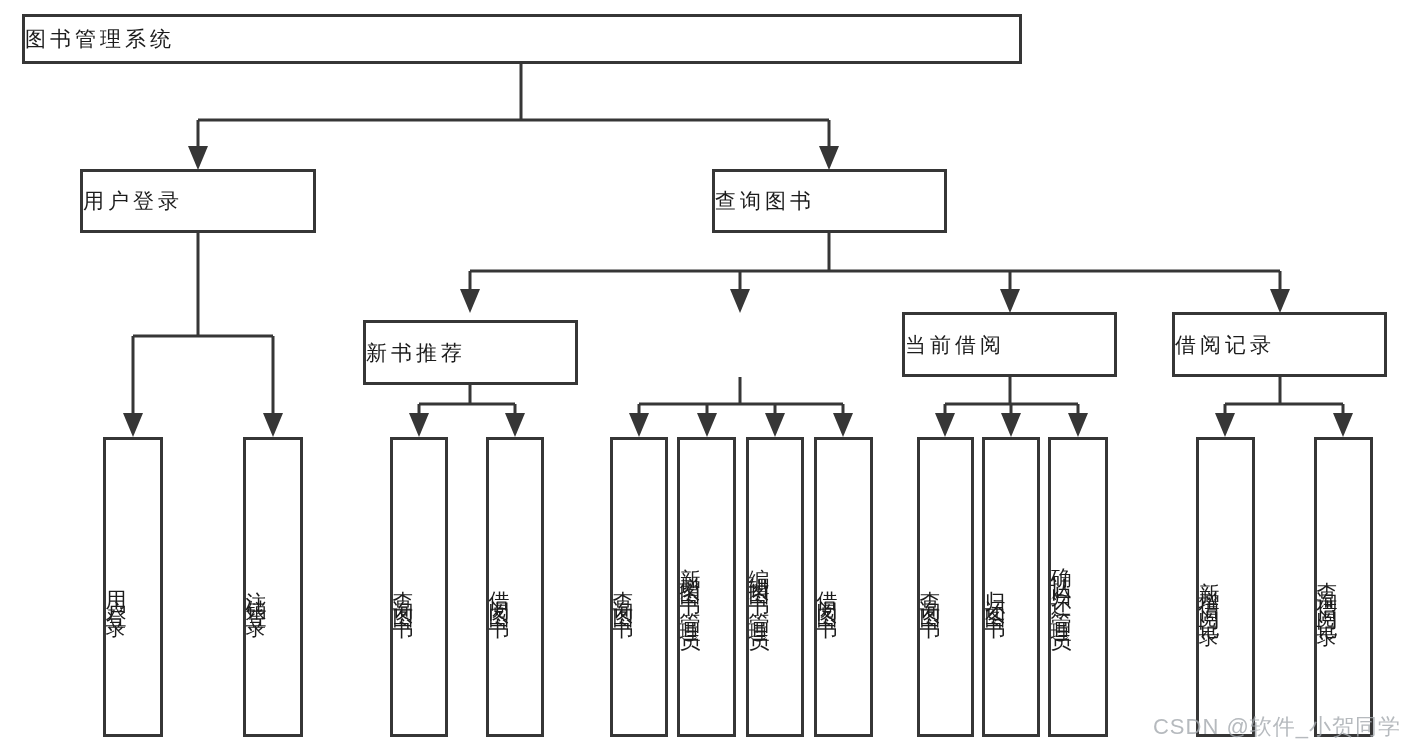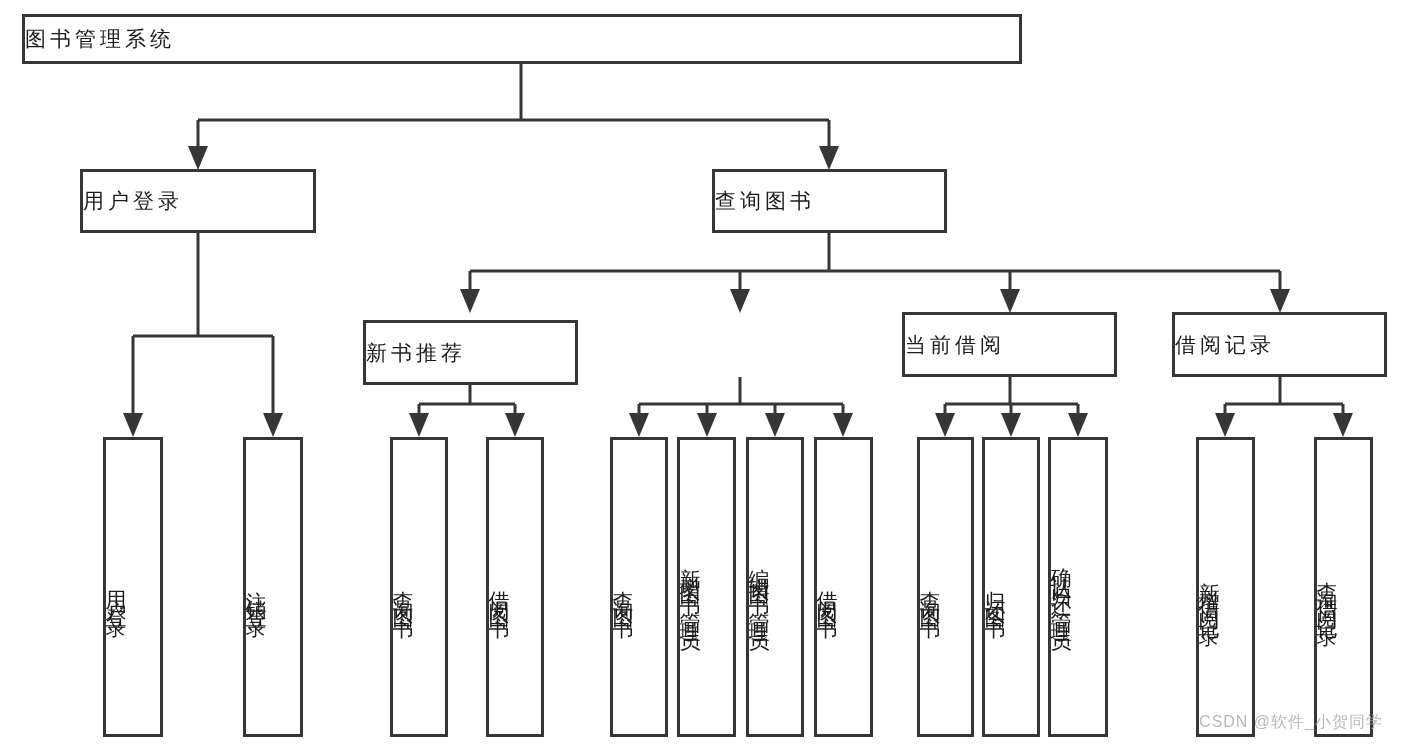--- a/index.html
+++ b/index.html
@@ -40,23 +40,23 @@
     text-orientation: mixed;
     font-size: 21px;
     line-height: 1;
     letter-spacing: 9px;
     margin-bottom: -9px;
     white-space: nowrap;
   }
   .watermark {
     position: absolute;
     top: 712px;
-    right: 22px;
+    right: 4px;
     z-index: 2;
-    font-size: 16px;
+    font-size: 22px;
     letter-spacing: 1px;
     color: var(--watermark-color, #a4a9ae);
     opacity: 0.8;
     white-space: nowrap;
   }
 </style>
 </head>
 <body>
 
 <div class="stage" style="--line-color: #363636; --text-color: #1c1c1c; --bg-color: #ffffff; --watermark-color: #a4a9ae;">

